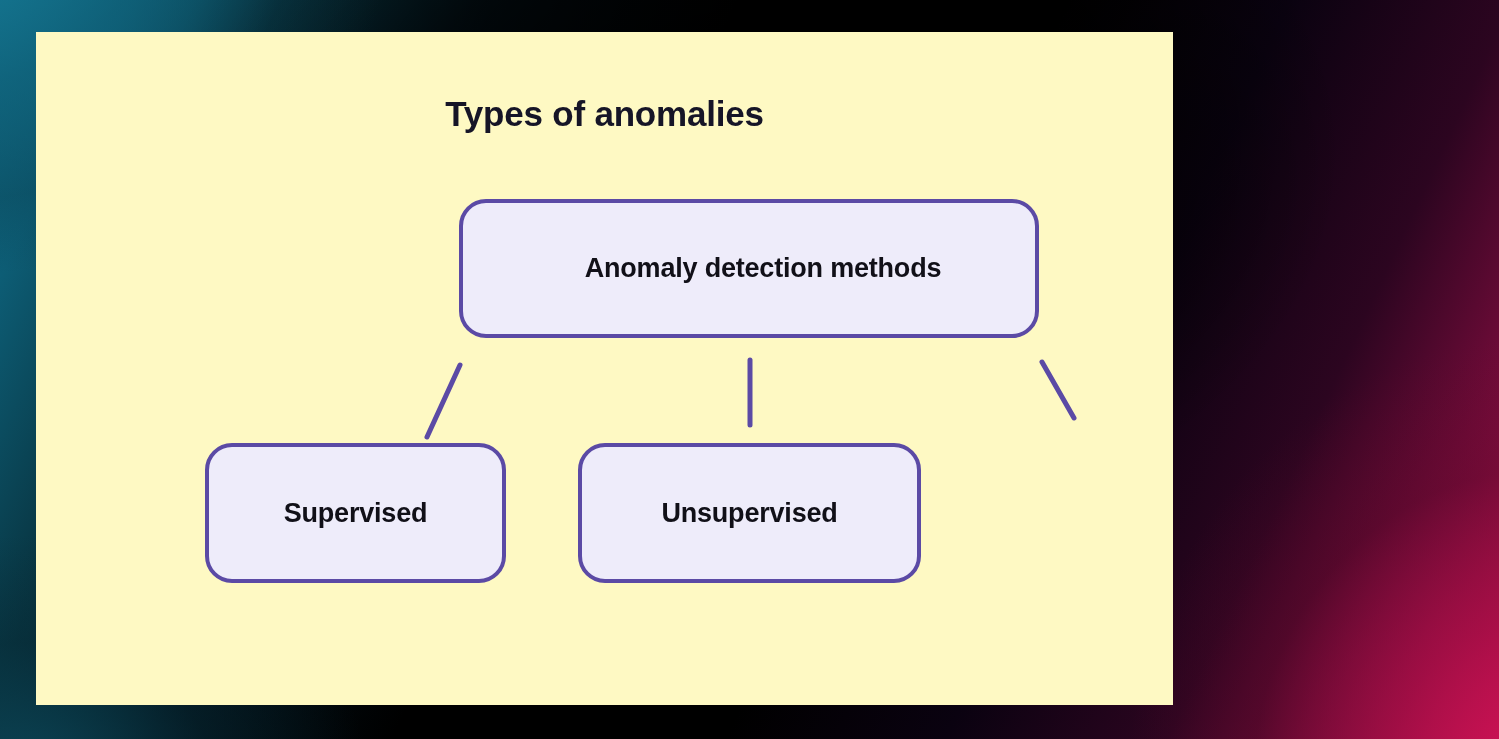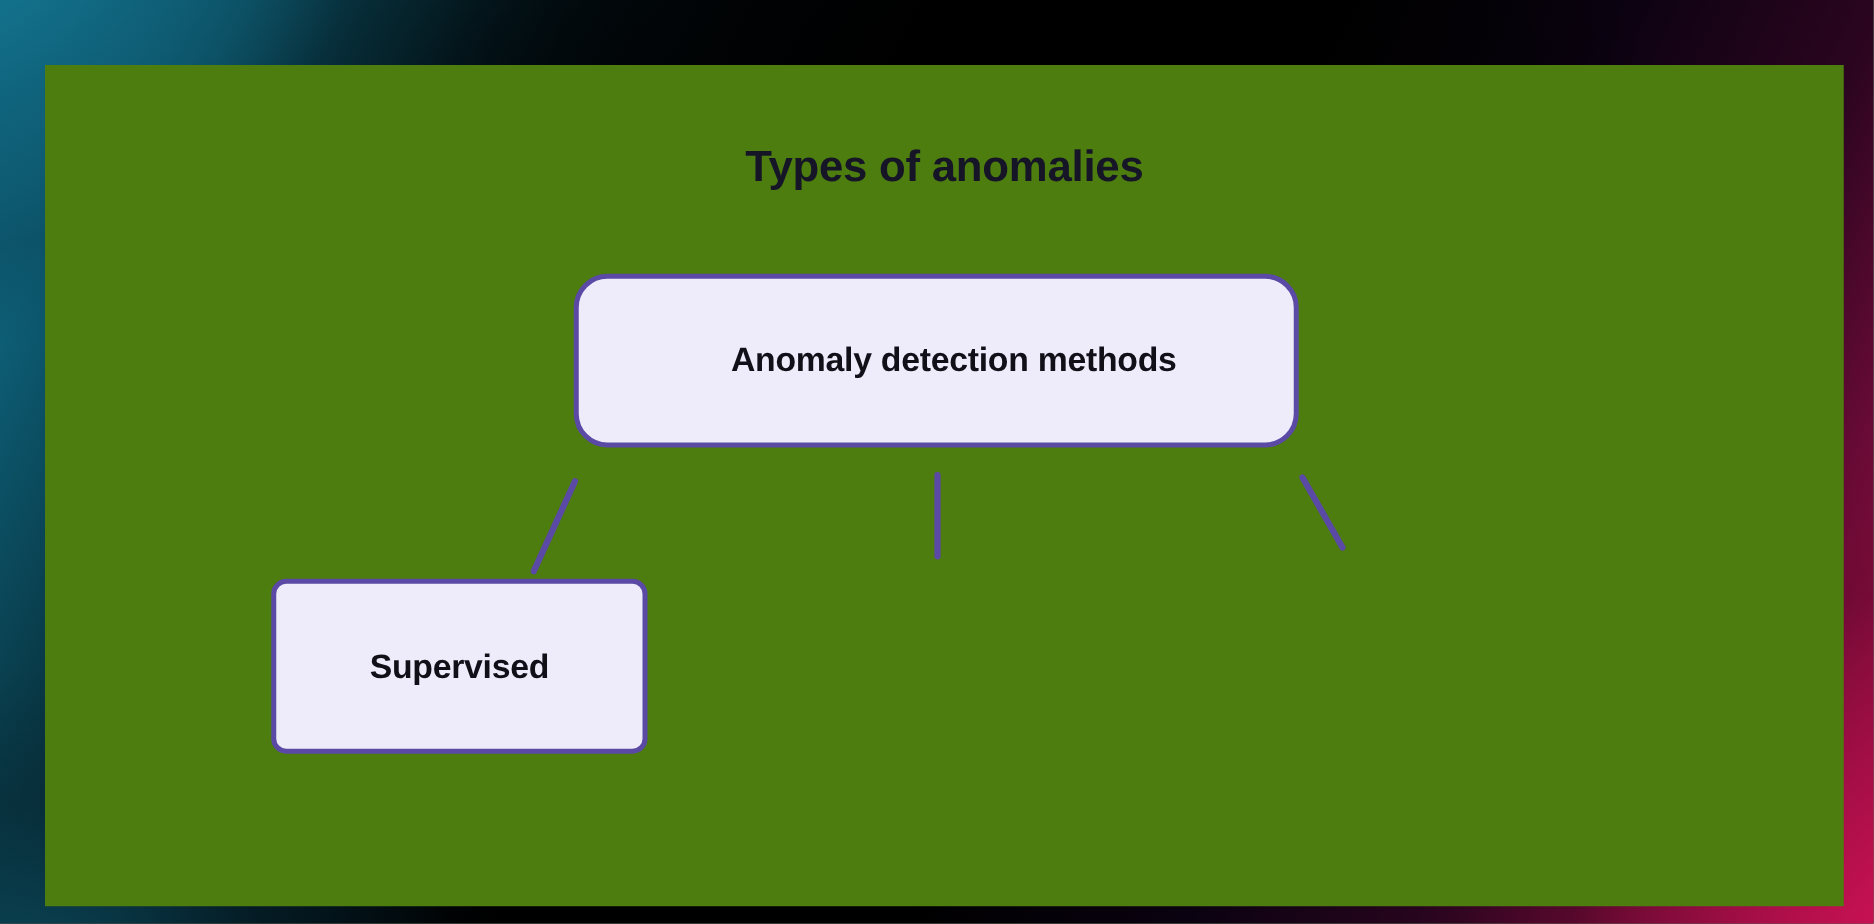--- a/index.html
+++ b/index.html
@@ -66,24 +66,23 @@
         rgba(0,0,0,0.92) 0%,
         rgba(0,0,0,0.62) 45%,
         rgba(0,0,0,0) 78%);
   }
 
   
   #card {
     position: absolute;
     left: 36px;
     top: 32px;
-    width: 1439px;
+    width: 1137px;
     height: 673px;
-    background: #4d7c0f;
-    margin-top: 20px;
+    background: #fef9c3;
   }
 
   
   #diagram-title {
     position: absolute;
     left: 0;
     top: 62px;
     width: 100%;
     text-align: center;
     font-size: 35px;
@@ -129,25 +128,24 @@
     left: 423px;
     top: 167px;
     width: 580px;
     height: 139px;
     font-size: 27px;
     padding-left: 28px;
   }
   .node-leaf { font-size: 27px; }
 
   #node-supervised {
-    left: 181px;
+    left: 169px;
     top: 411px;
     width: 301px;
     height: 140px;
-    border-radius: 12px;
   }
   #node-unsupervised {
     left: 542px;
     top: 411px;
     width: 343px;
     height: 140px;
   }
   #node-semi-supervised {
     left: 901px;
     top: 411px;
@@ -178,17 +176,20 @@
       </svg>
 
       <div class="node" id="node-root">
         <span>Anomaly detection methods</span>
       </div>
 
       <div class="node node-leaf" id="node-supervised">
         <span>Supervised</span>
       </div>
 
+      <div class="node node-leaf" id="node-unsupervised">
+        <span>Unsupervised</span>
+      </div>
 
 
     </div>
   </div>
 </div>
 
 </body></html>

